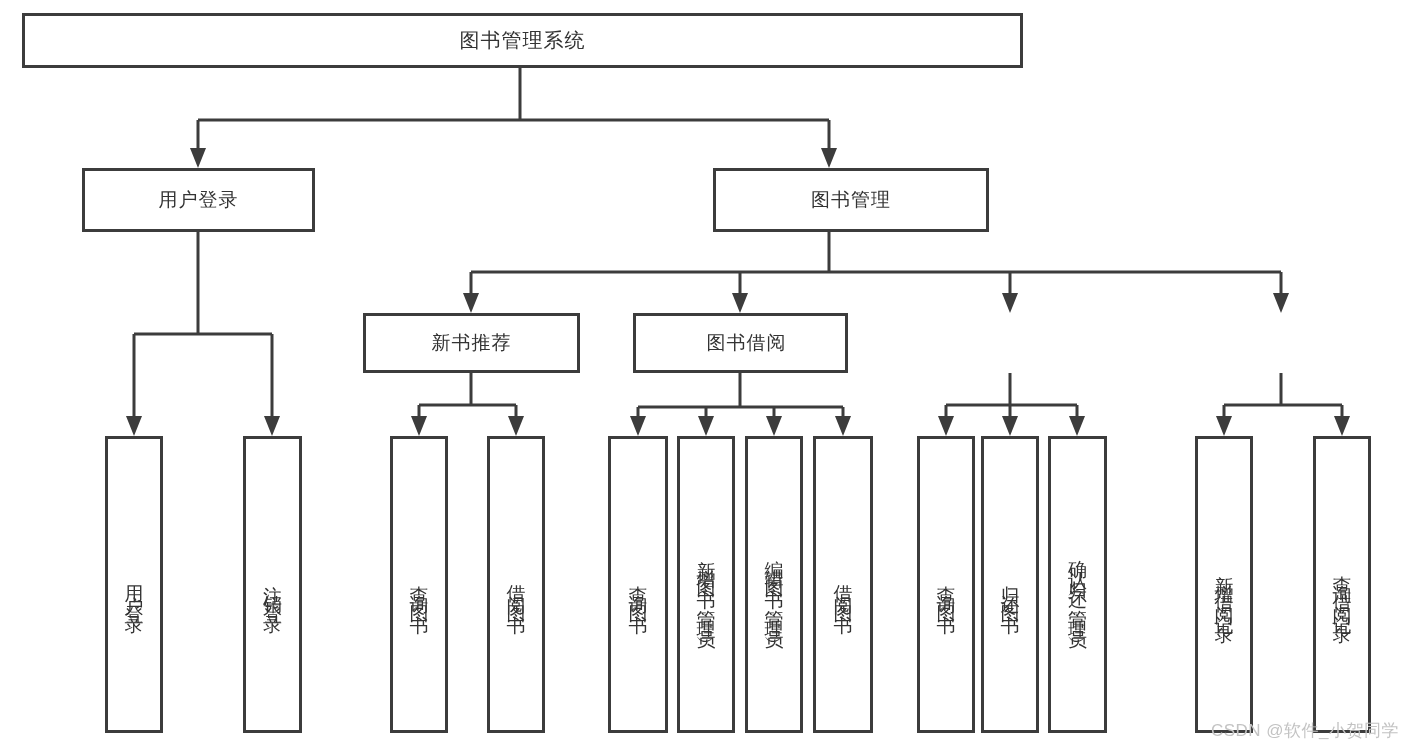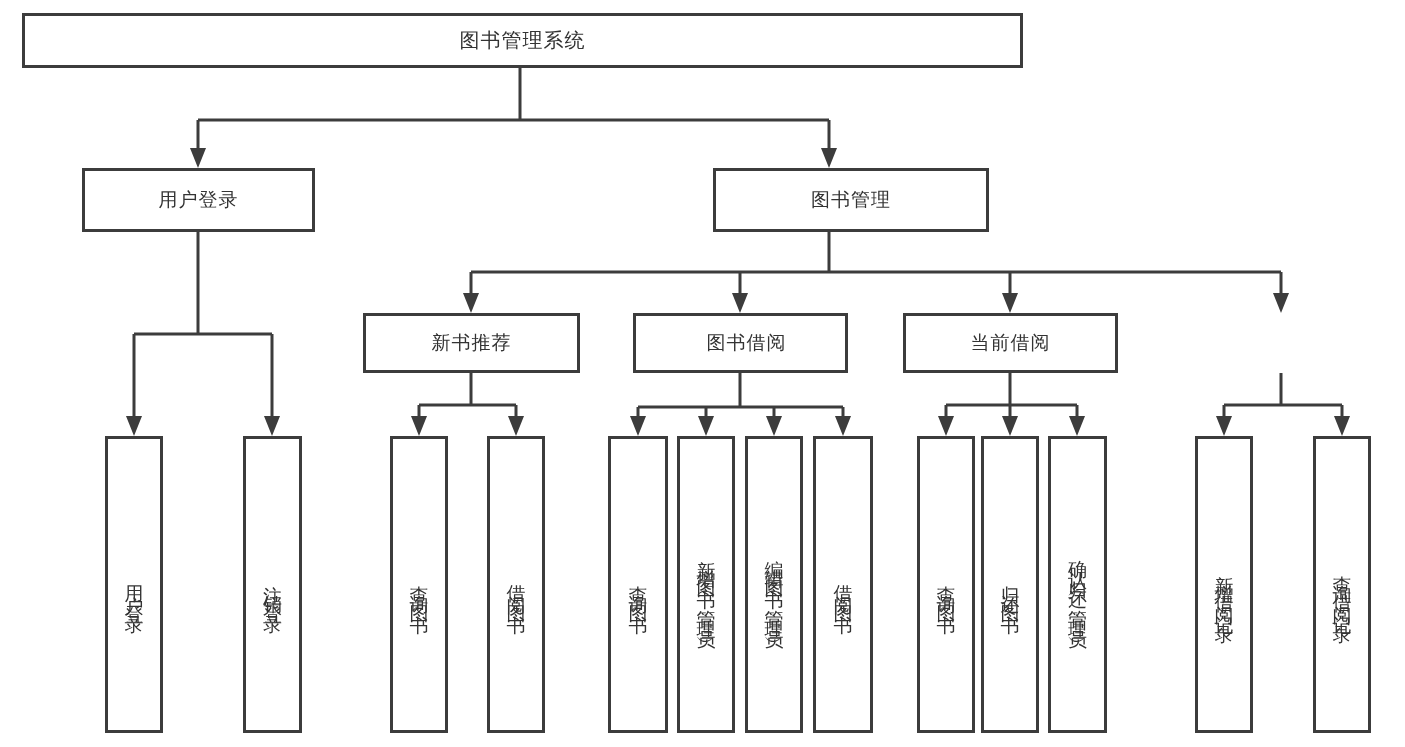--- a/index.html
+++ b/index.html
@@ -114,23 +114,20 @@
   <div class="node h2" style="left:713px; top:168px; width:276px; height:64px;">
     <span>图书管理</span>
   </div>
 
   <div class="node h3" style="left:363px; top:313px; width:217px; height:60px;text-align:right;">
     <span>新书推荐</span>
   </div>
   <div class="node h3" style="left:633px; top:313px; width:215px; height:60px;padding-left:12px;">
     <span>图书借阅</span>
   </div>
-  <div class="node h3" style="left:903px; top:313px; width:215px; height:60px;">
-    <span>当前借阅</span>
-  </div>
 
   <div class="node tall" style="left:105px; width:58px;">
     <span class="vtext">用户登录</span>
   </div>
   <div class="node tall" style="left:243px; width:59px;">
     <span class="vtext">注销登录</span>
   </div>
 
   <div class="node tall" style="left:390px; width:58px;">
     <span class="vtext">查询图书</span>
@@ -162,14 +159,15 @@
     <span class="vtext">确认归还（管理员）</span>
   </div>
 
   <div class="node tall" style="left:1195px; width:58px;">
     <span class="vtext">新增借阅记录</span>
   </div>
   <div class="node tall" style="left:1313px; width:58px;">
     <span class="vtext">查询借阅记录</span>
   </div>
 
+  <div class="watermark">CSDN @软件_小贺同学</div>
 
 </div>
 
 </body></html>

